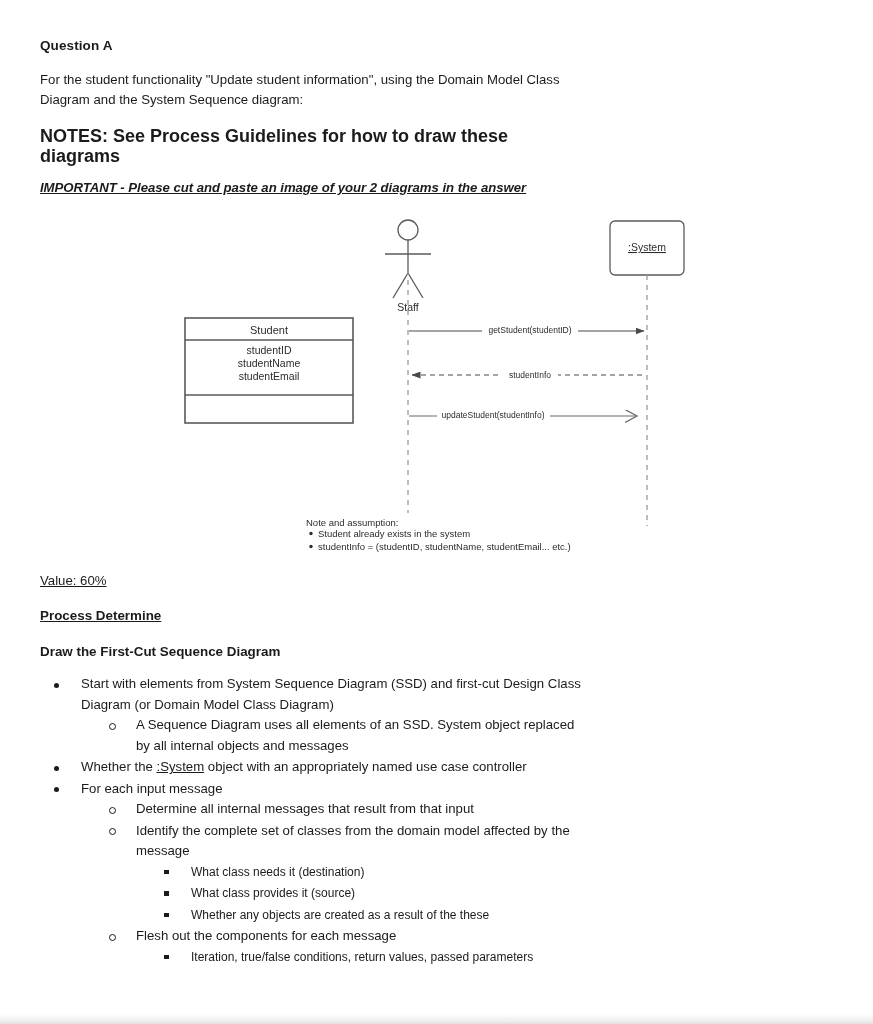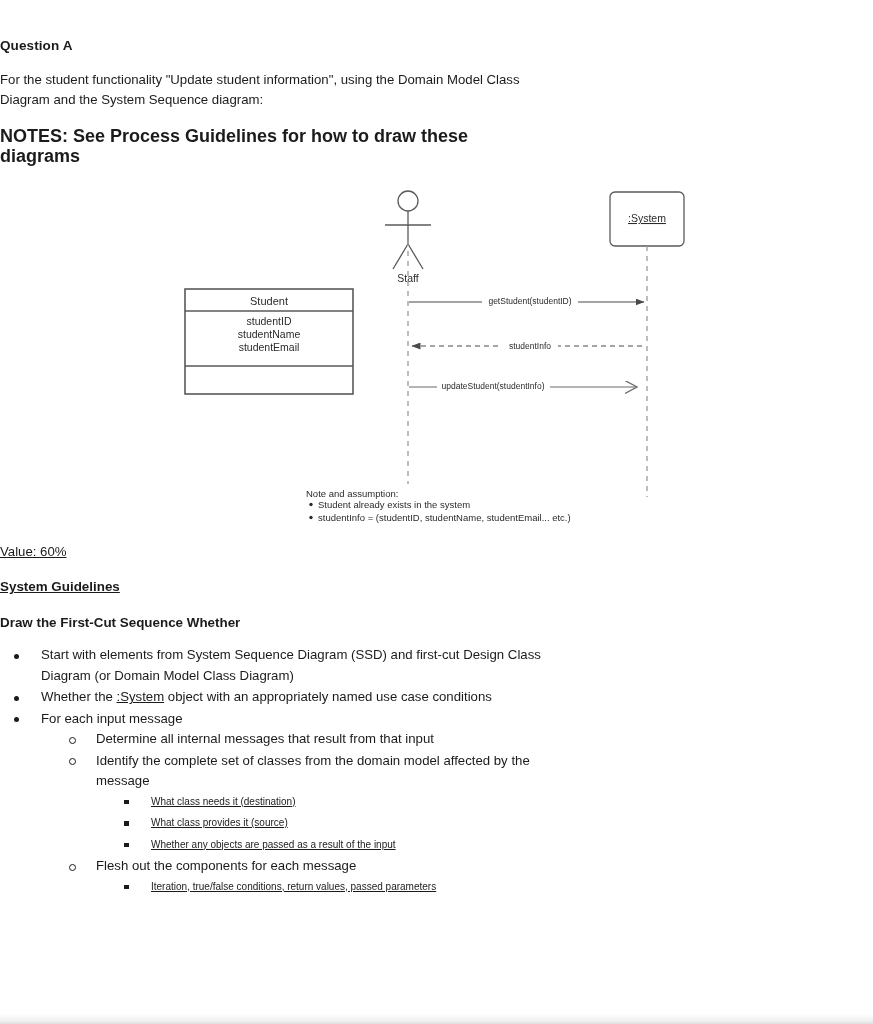--- a/index.html
+++ b/index.html
@@ -21,20 +21,21 @@
   .page {
     position: absolute;
     inset: 0;
     background: #ffffff;
     padding: 38px 0 0 0;
   }
 
   .content {
     width: 697px;
     padding-right: 150px;
+    margin-left: 40px;
   }
 
   
   h1.q-title {
     font-size: 13.5px;
     font-weight: bold;
     margin: 0 0 17px 0;
     letter-spacing: 0.1px;
   }
 
@@ -128,25 +129,24 @@
     background: transparent;
   }
 
   ul.lvl3 {
     list-style: none;
     margin: 0;
     padding: 0 0 0 28px;
   }
   ul.lvl3 > li {
     position: relative;
-    font-size: 10px;
+    font-size: 12px;
     line-height: 20.5px;
     padding-left: 27px;
     margin-bottom: 1px;
-    text-decoration: underline;
   }
   ul.lvl3 > li::before {
     content: "";
     position: absolute;
     left: 0px;
     top: 8px;
     width: 4.5px;
     height: 4.5px;
     background: #1b1b1b;
   }
@@ -180,20 +180,21 @@
 
     <h1 class="q-title">Question A</h1>
 
     <p class="body-text">For the student functionality "Update student information", using the Domain Model Class Diagram and the System Sequence diagram:</p>
 
     <ul class="lvl1">
     </ul>
 
     <div class="notes-line">NOTES:  See Process Guidelines for how to draw these diagrams</div>
 
+    <div class="important-line">IMPORTANT - Please cut and paste an image of your 2 diagrams in the answer</div>
   </div>
 
   <div class="diagram-wrap">
     <svg width="873" height="360" viewBox="0 0 873 360" xmlns="http://www.w3.org/2000/svg">
       <defs>
         <marker id="arrowFilled" markerWidth="9" markerHeight="7" refX="8.5" refY="3.5" orient="auto" markerUnits="userSpaceOnUse">
           <path d="M0,0 L9,3.5 L0,7 z" fill="#4a4a4a"></path>
         </marker>
         <marker id="arrowFilledLeft" markerWidth="9" markerHeight="7" refX="0.5" refY="3.5" orient="auto" markerUnits="userSpaceOnUse">
           <path d="M9,0 L0,3.5 L9,7 z" fill="#4a4a4a"></path>
@@ -256,50 +257,55 @@
         <circle cx="311" cy="333.5" r="1.7" fill="#2b2b2b"></circle>
         <text x="318" y="337" font-family="Liberation Sans, sans-serif" font-size="9.5" fill="#2b2b2b">studentInfo = (studentID, studentName, studentEmail... etc.)</text>
       </g>
     </svg>
   </div>
 
   <div class="content">
 
     <div class="value-line">Value: 60%</div>
 
-    <h2 class="section-head">System Guidelines</h2>
-
-    <h3 class="sub-head">Draw the First-Cut Sequence Whether</h3>
+    <h2 class="section-head">Process Determine</h2>
+
+    <h3 class="sub-head">Draw the First-Cut Sequence Diagram</h3>
 
     <ul class="lvl1">
       <li>
         <span>Start with elements from System Sequence Diagram (SSD) and first-cut Design Class Diagram (or Domain Model Class Diagram)</span>
+        <ul class="lvl2">
+          <li>
+            <span>A Sequence Diagram uses all elements of an SSD. System object replaced by all internal objects and messages</span>
+          </li>
+        </ul>
       </li>
 
       <li>
-        <span>Whether the </span><span class="u">:System</span><span> object with an appropriately named use case conditions</span>
+        <span>Whether the </span><span class="u">:System</span><span> object with an appropriately named use case controller</span>
       </li>
 
       <li>
         <span>For each input message</span>
         <ul class="lvl2">
           <li>
             <span>Determine all internal messages that result from that input</span>
           </li>
           <li>
             <span>Identify the complete set of classes from the domain model affected by the message</span>
             <ul class="lvl3">
               <li>
                 <span>What class needs it (destination)</span>
               </li>
               <li>
                 <span>What class provides it (source)</span>
               </li>
               <li>
-                <span>Whether any objects are passed as a result of the input</span>
+                <span>Whether any objects are created as a result of the these</span>
               </li>
             </ul>
           </li>
           <li>
             <span>Flesh out the components for each message</span>
             <ul class="lvl3">
               <li>
                 <span>Iteration, true/false conditions, return values, passed parameters</span>
               </li>
             </ul>

